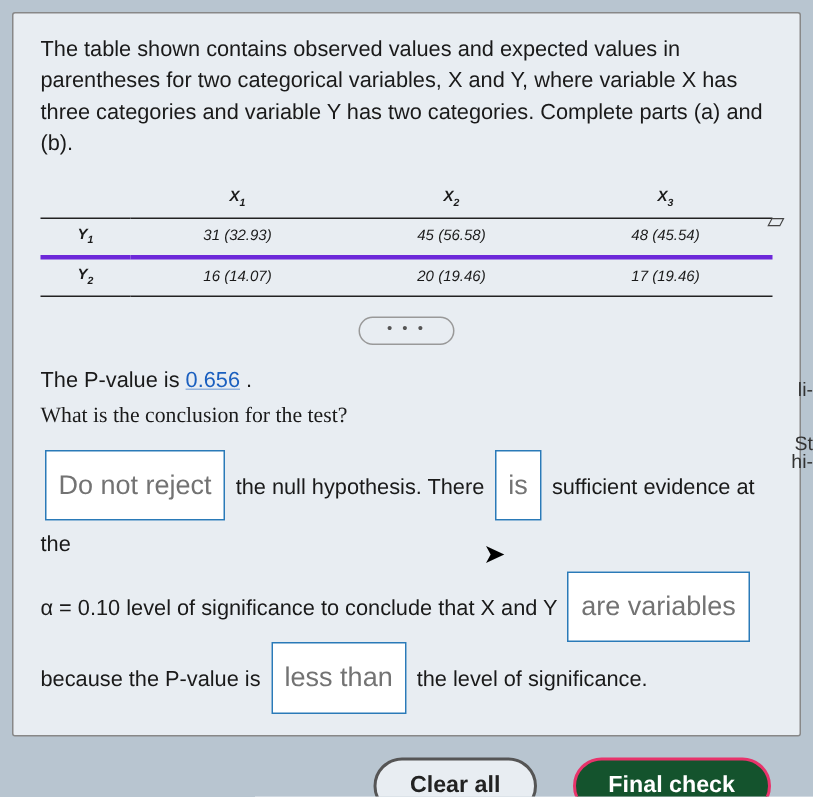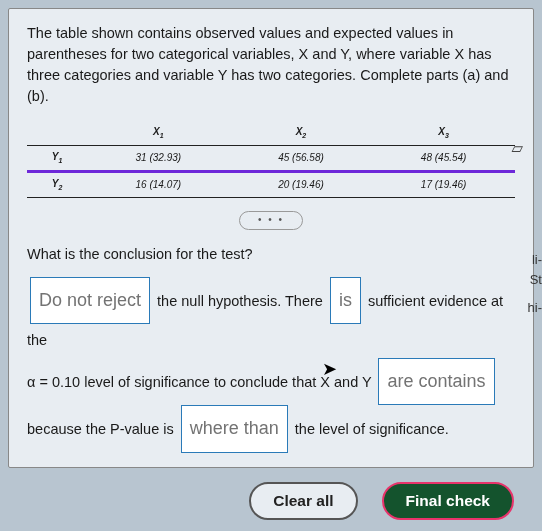--- a/index.html
+++ b/index.html
@@ -64,21 +64,21 @@
     padding: 1px 18px;
     font-size: 10px;
     letter-spacing: 2px;
     color: #555;
     background: #e8edf2;
     cursor: pointer;
   }
   .pval-line { margin-bottom: 2px; }
   .pval-val { color: #1a5fbf; font-weight: 500; text-decoration: underline; text-decoration-color: rgba(26,95,191,0.4);}
   .hint { color: #1a5fbf; font-size: 13.5px; margin-bottom: 12px; }
-  .question { margin-bottom: 12px; }
+  .question { margin-bottom: 12px; font-family: Liberation Serif, serif; }
   .answer-block { line-height: 2.3; }
   .dropdown {
     display: inline-block;
     border: 1.5px solid #2a7ab8;
     background: #fff;
     padding: 2px 8px;
     font-size: 18px;
     color: #737373;
     margin: 0 3px;
     cursor: pointer;
@@ -154,32 +154,35 @@
         <td>20 (19.46)</td>
         <td>17 (19.46)</td>
       </tr>
     </tbody>
   </table>
 
   <div class="dots-wrap">
     <span class="dots">• • •</span>
   </div>
 
+  <div class="pval-line">
+    <span>The P-value is </span><span class="pval-val">0.656</span><span> .</span>
+  </div>
 
   <div class="question">What is the conclusion for the test?</div>
 
   <div class="answer-block">
     <span class="dropdown">Do not reject</span><span> the null hypothesis. There </span><span class="dropdown">is</span><span> sufficient evidence at the </span><br>
-    <span>α = 0.10 level of significance to conclude that X and Y </span><span class="dropdown">are contains</span><br>
-    <span>because the P-value is </span><span class="dropdown">where than</span><span> the level of significance.</span>
+    <span>α = 0.10 level of significance to conclude that X and Y </span><span class="dropdown">are variables</span><br>
+    <span>because the P-value is </span><span class="dropdown">less than</span><span> the level of significance.</span>
   </div>
 </div>
 
 <div class="buttons">
   <div class="btn btn-clear">Clear all</div>
   <div class="btn btn-final">Final check</div>
 </div>
 
 <div class="cursor">➤</div>
 
 <div class="side-frag" style="top:252px">li-</div>
-<div class="side-frag" style="top:272px">St</div>
+<div class="side-frag" style="top:288px">St</div>
 <div class="side-frag" style="top:300px">hi-</div>
 
 </body></html>

